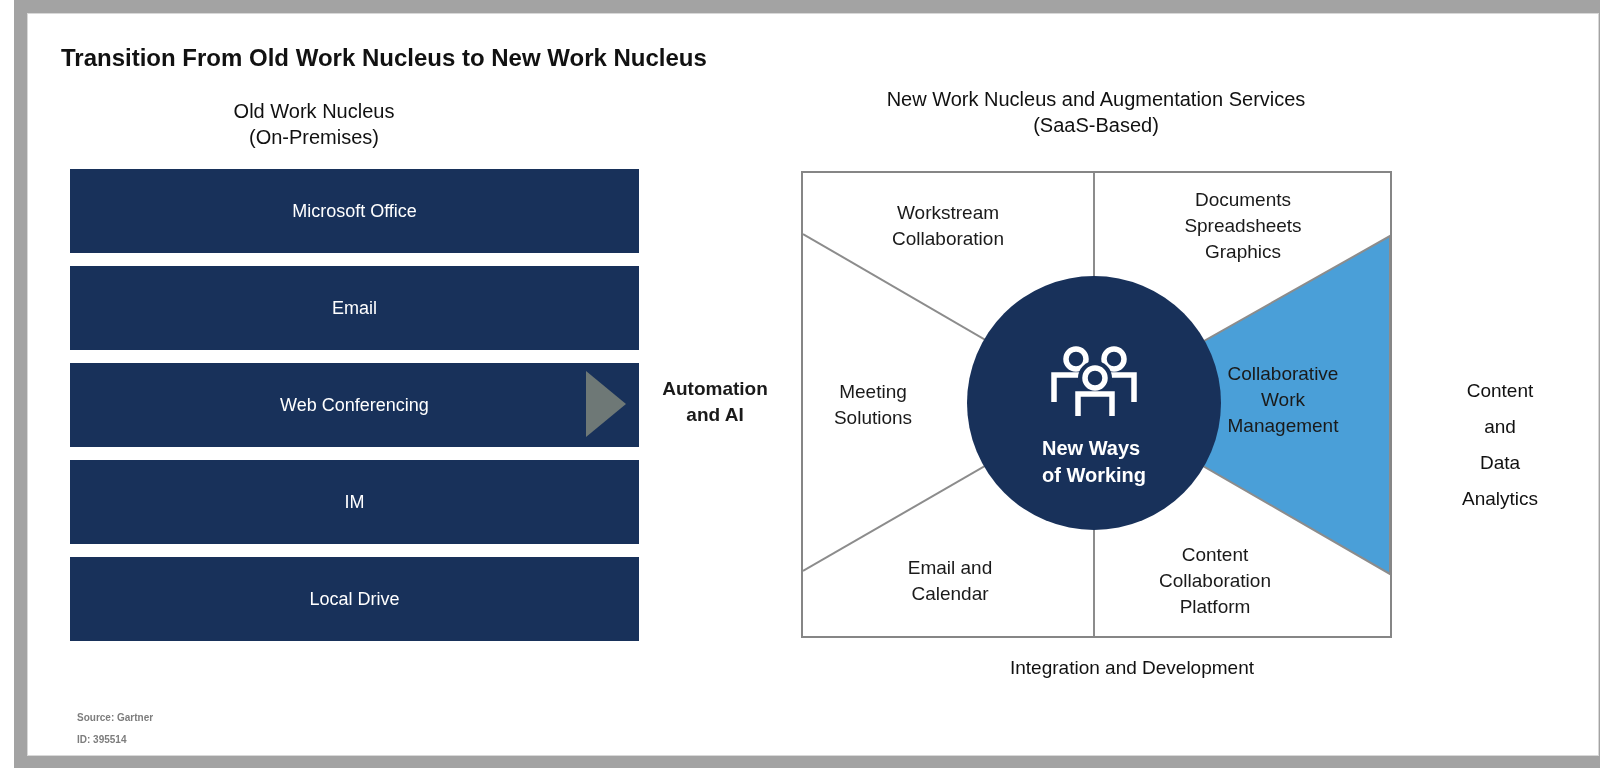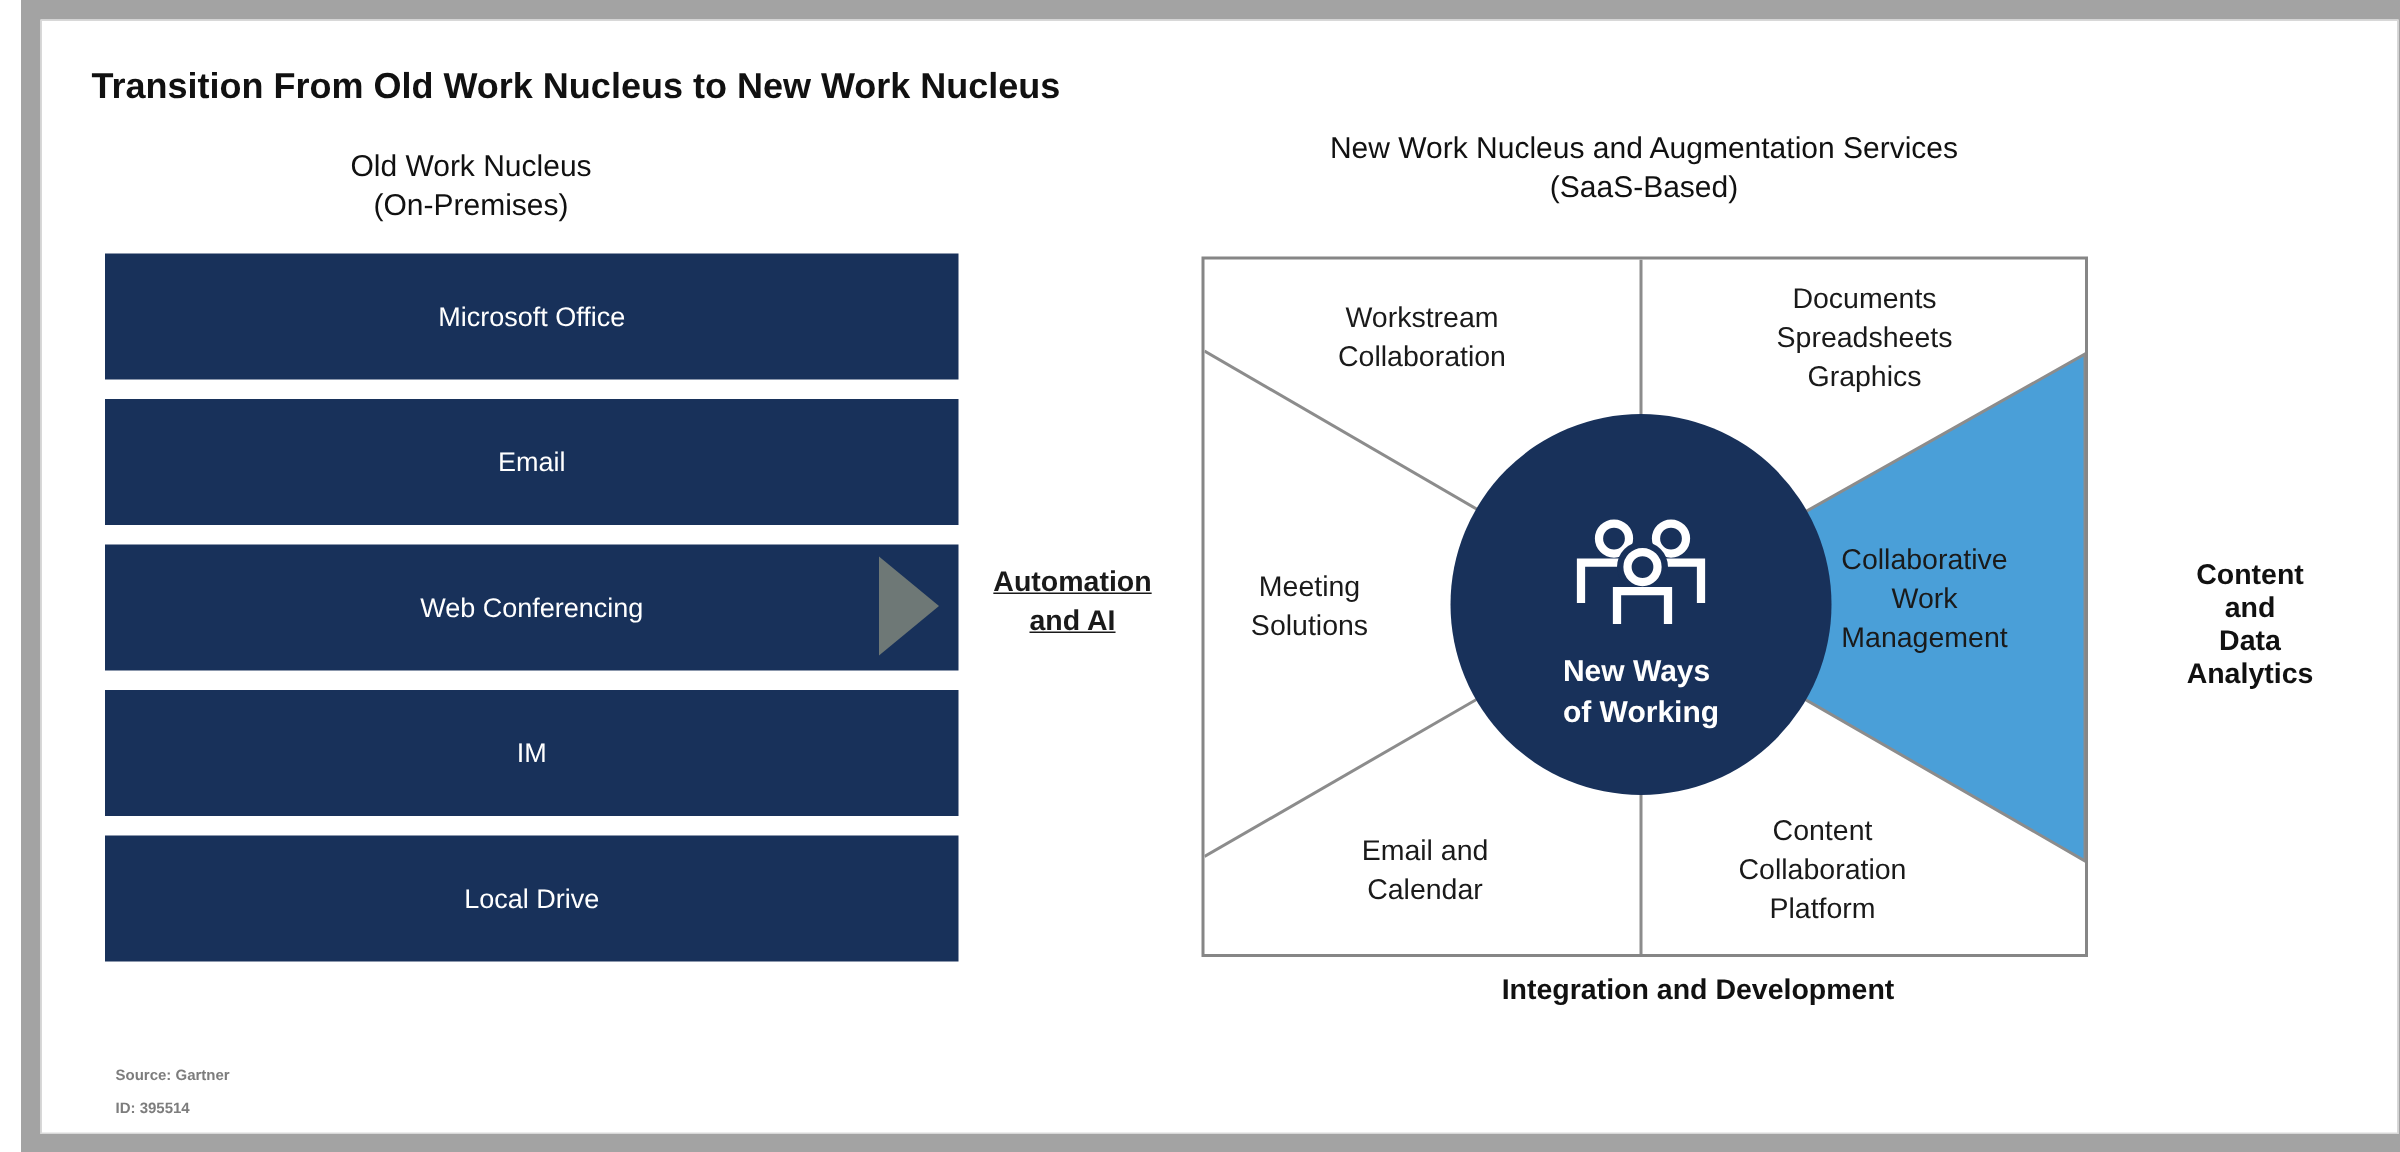--- a/index.html
+++ b/index.html
@@ -26,40 +26,40 @@
     background:var(--navy);display:flex;align-items:center;justify-content:center;
     color:#ffffff;font-size:18px;
   }
   .arrow-right{
     position:absolute;left:558px;top:357px;width:0;height:0;
     border-top:33px solid transparent;border-bottom:33px solid transparent;
     border-left:40px solid var(--arrow-gray);
   }
   .automation-label{
     position:absolute;left:687px;top:362px;transform:translateX(-50%);
-    text-align:center;font-size:19px;font-weight:bold;line-height:26px;white-space:pre-line;text-decoration:underline;
+    text-align:center;font-size:19px;font-weight:bold;line-height:26px;white-space:pre-line;
   }
   .nucleus-box{
     position:absolute;left:773px;top:157px;width:591px;height:467px;
     border:2px solid #868686;box-sizing:border-box;background:#ffffff;
   }
   .nucleus-box svg.geometry{position:absolute;left:0;top:0;}
   .seg-label{
     position:absolute;transform:translate(-50%,-50%);text-align:center;
     font-size:19px;line-height:26px;white-space:pre-line;color:#1a1a1a;
   }
   .center-text{
     position:absolute;left:291px;top:289px;transform:translate(-50%,-50%);
     text-align:left;font-size:20px;font-weight:bold;line-height:27px;
     white-space:pre-line;color:#ffffff;
   }
   .people-icon{position:absolute;left:247px;top:171px;}
   .side-label{
     position:absolute;transform:translateX(-50%);text-align:center;
-    font-size:19px;font-weight:bold;line-height:22px;white-space:pre-line;color:#111111;
+    font-size:19px;font-weight:normal;line-height:36px;white-space:pre-line;color:#111111;
   }
   .right-label{left:1472px;top:359px;}
   .bottom-label{left:1104px;top:636px;}
   .footer-line{position:absolute;left:49px;font-size:10px;color:#7d7d7d;line-height:20px;font-weight:bold;}
   .footer-source{top:694px;}
   .footer-id{top:716px;}
 </style>
 </head>
 <body>
 

